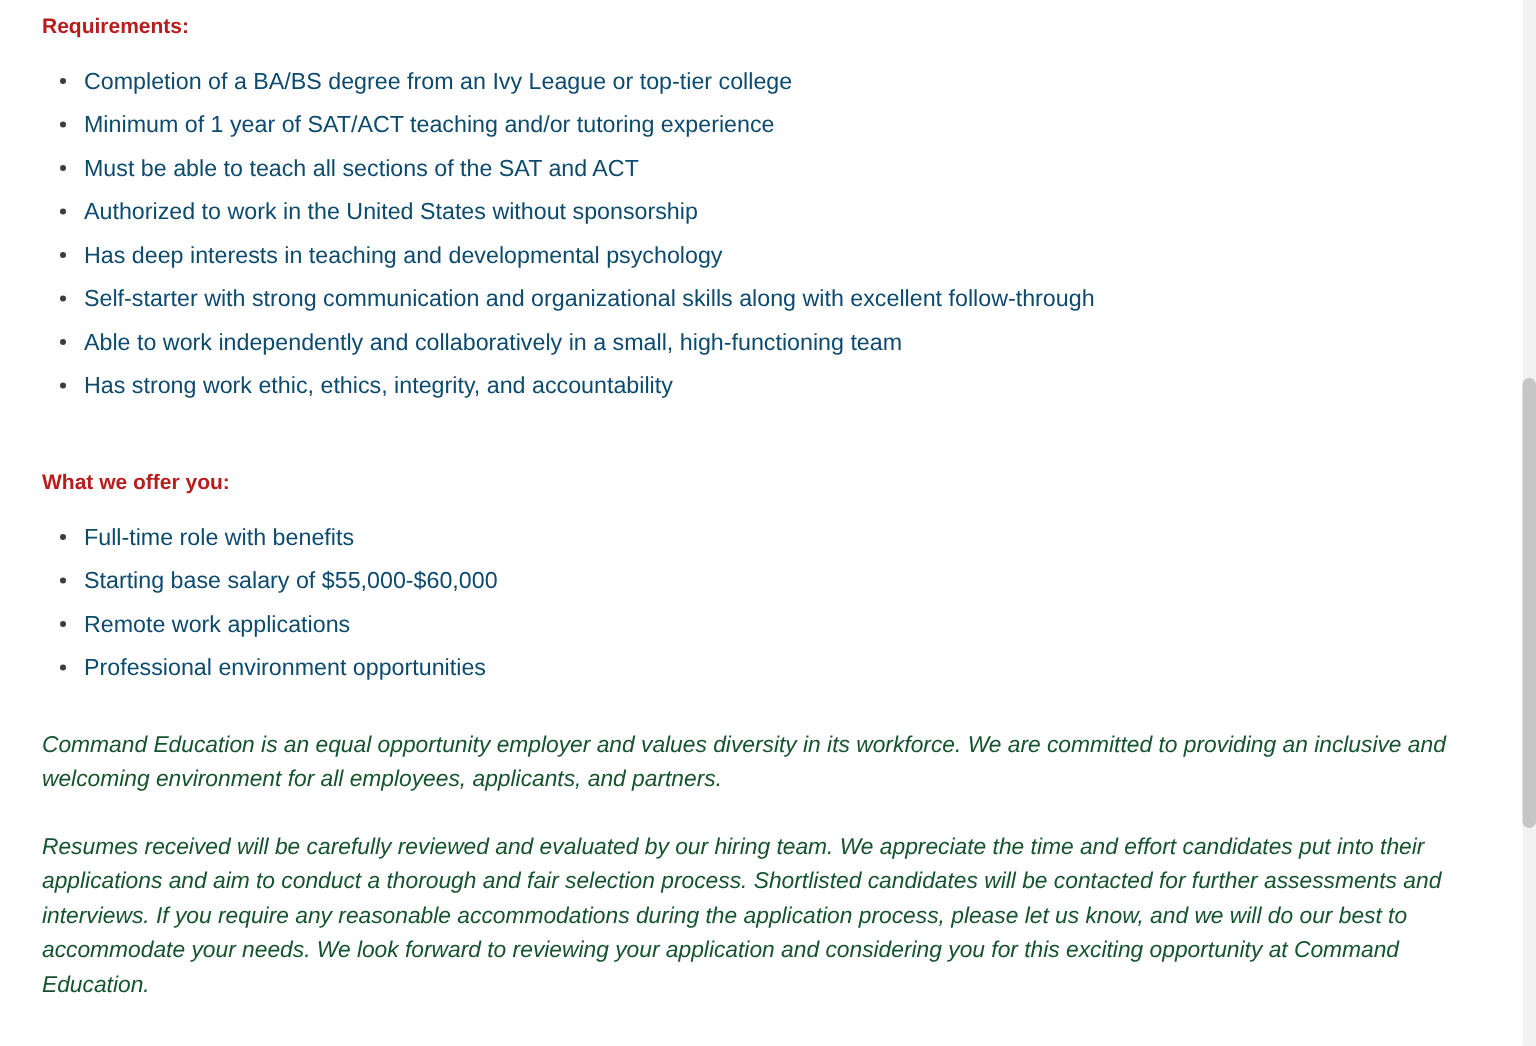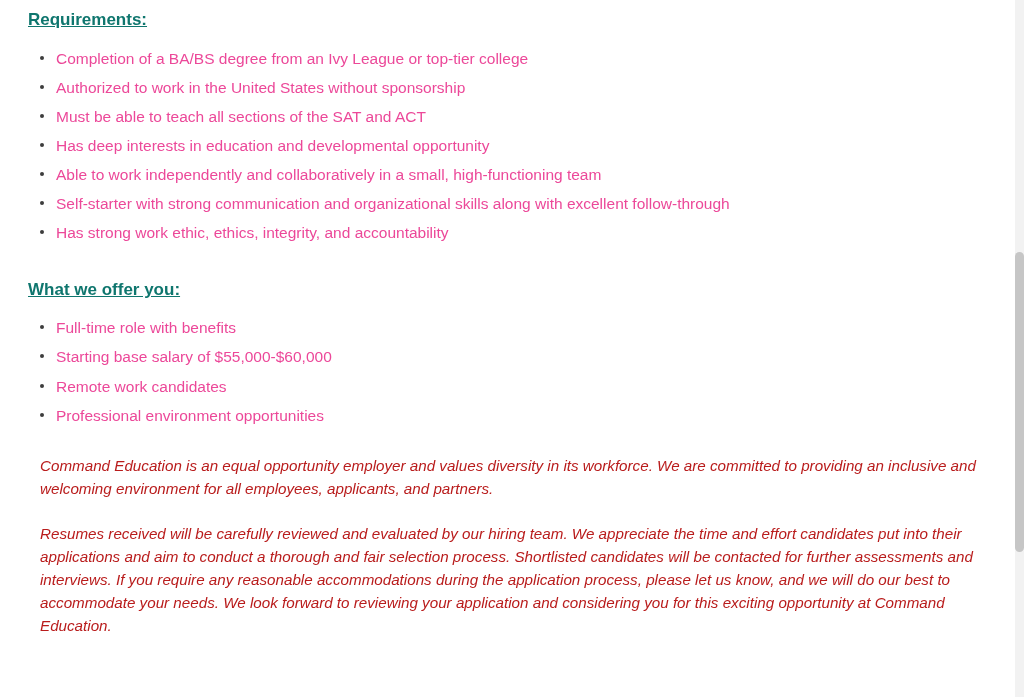--- a/index.html
+++ b/index.html
@@ -15,59 +15,58 @@
     overflow: hidden;
   }
   .page {
     position: relative;
     width: 1024px;
     height: 697px;
     box-sizing: border-box;
     padding: 8px 30px 0 28px;
   }
   .section-heading {
-    font-size: 17px;
+    font-size: 14px;
     font-weight: bold;
-    color: #0f766e;
+    color: #b91c1c;
     line-height: 1.4;
     margin: 0 0 14px 0;
-    text-decoration: underline;
   }
   .offer-heading {
-    margin-top: 32px;
+    margin-top: 42px;
   }
   ul.bullets {
     list-style: none;
     margin: 0;
     padding: 0;
   }
   ul.bullets li {
     position: relative;
     font-size: 15.5px;
     line-height: 1.62;
-    color: #ec4899;
+    color: #0c4a6e;
     padding-left: 28px;
     margin: 4px 0 3px 0;
   }
   ul.bullets li::before {
     content: "";
     position: absolute;
     left: 12px;
     top: 10px;
     width: 4px;
     height: 4px;
     border-radius: 50%;
     background: #3d3d3d;
   }
   .note {
     font-size: 15.2px;
     font-style: italic;
     line-height: 1.52;
-    color: #b91c1c;
-    margin: 0 0 0 12px;
+    color: #14532d;
+    margin: 0 0 0 0;
   }
   .note.first-note {
     margin-top: 26px;
   }
   .note.second-note {
     margin-top: 22px;
   }
   .scrollbar {
     position: absolute;
     top: 0;
@@ -88,34 +87,35 @@
 </style>
 </head>
 <body>
 
 <div class="page">
 
   <h2 class="section-heading">Requirements:</h2>
 
   <ul class="bullets">
     <li>Completion of a BA/BS degree from an Ivy League or top-tier college</li>
+    <li>Minimum of 1 year of SAT/ACT teaching and/or tutoring experience</li>
+    <li>Must be able to teach all sections of the SAT and ACT</li>
     <li>Authorized to work in the United States without sponsorship</li>
-    <li>Must be able to teach all sections of the SAT and ACT</li>
-    <li>Has deep interests in education and developmental opportunity</li>
+    <li>Has deep interests in teaching and developmental psychology</li>
+    <li>Self-starter with strong communication and organizational skills along with excellent follow-through</li>
     <li>Able to work independently and collaboratively in a small, high-functioning team</li>
-    <li>Self-starter with strong communication and organizational skills along with excellent follow-through</li>
     <li>Has strong work ethic, ethics, integrity, and accountability</li>
   </ul>
 
   <h2 class="section-heading offer-heading">What we offer you:</h2>
 
   <ul class="bullets">
     <li>Full-time role with benefits</li>
     <li>Starting base salary of $55,000-$60,000</li>
-    <li>Remote work candidates</li>
+    <li>Remote work applications</li>
     <li>Professional environment opportunities</li>
   </ul>
 
   <p class="note first-note">Command Education is an equal opportunity employer and values diversity in its workforce. We are committed to providing an inclusive and welcoming environment for all employees, applicants, and partners.</p>
 
   <p class="note second-note">Resumes received will be carefully reviewed and evaluated by our hiring team. We appreciate the time and effort candidates put into their applications and aim to conduct a thorough and fair selection process. Shortlisted candidates will be contacted for further assessments and interviews. If you require any reasonable accommodations during the application process, please let us know, and we will do our best to accommodate your needs. We look forward to reviewing your application and considering you for this exciting opportunity at Command Education.</p>
 
   <div class="scrollbar">
     <div class="scrollbar-thumb"></div>
   </div>

